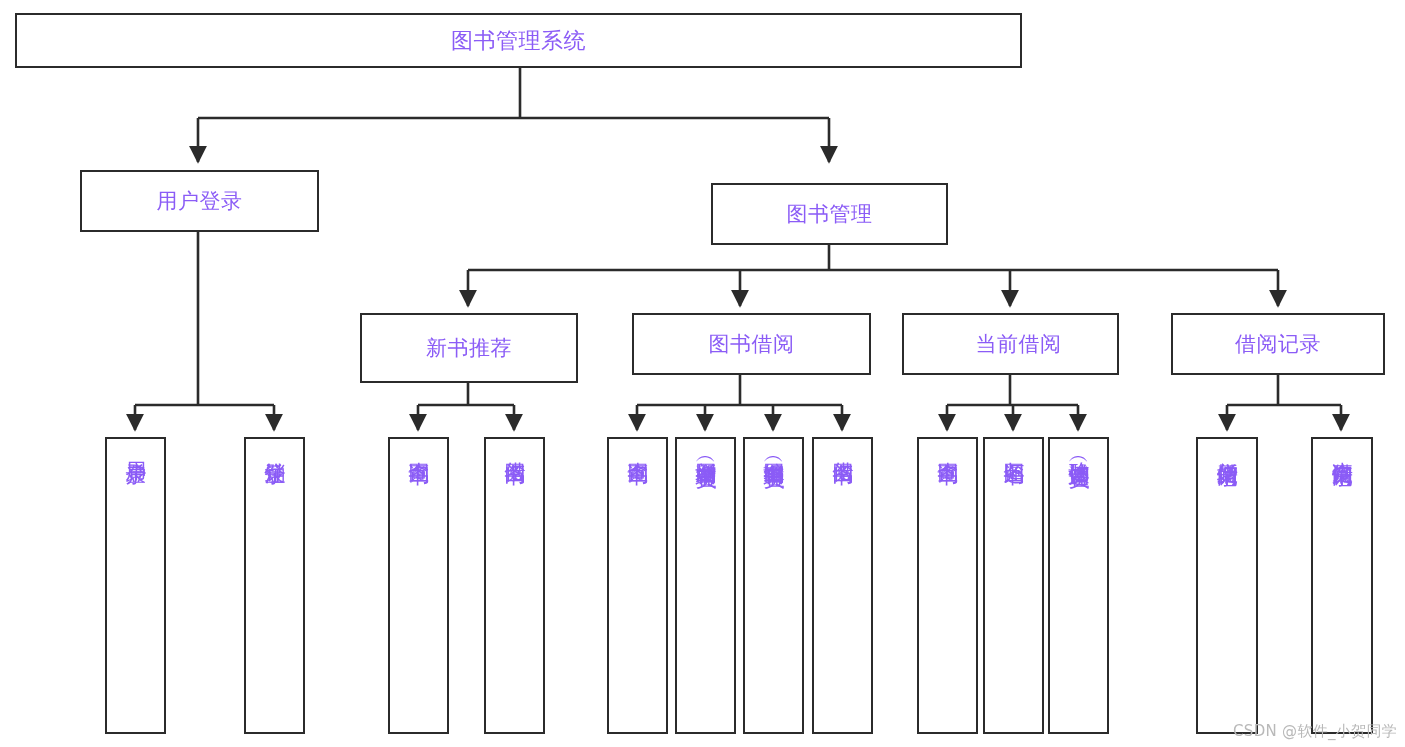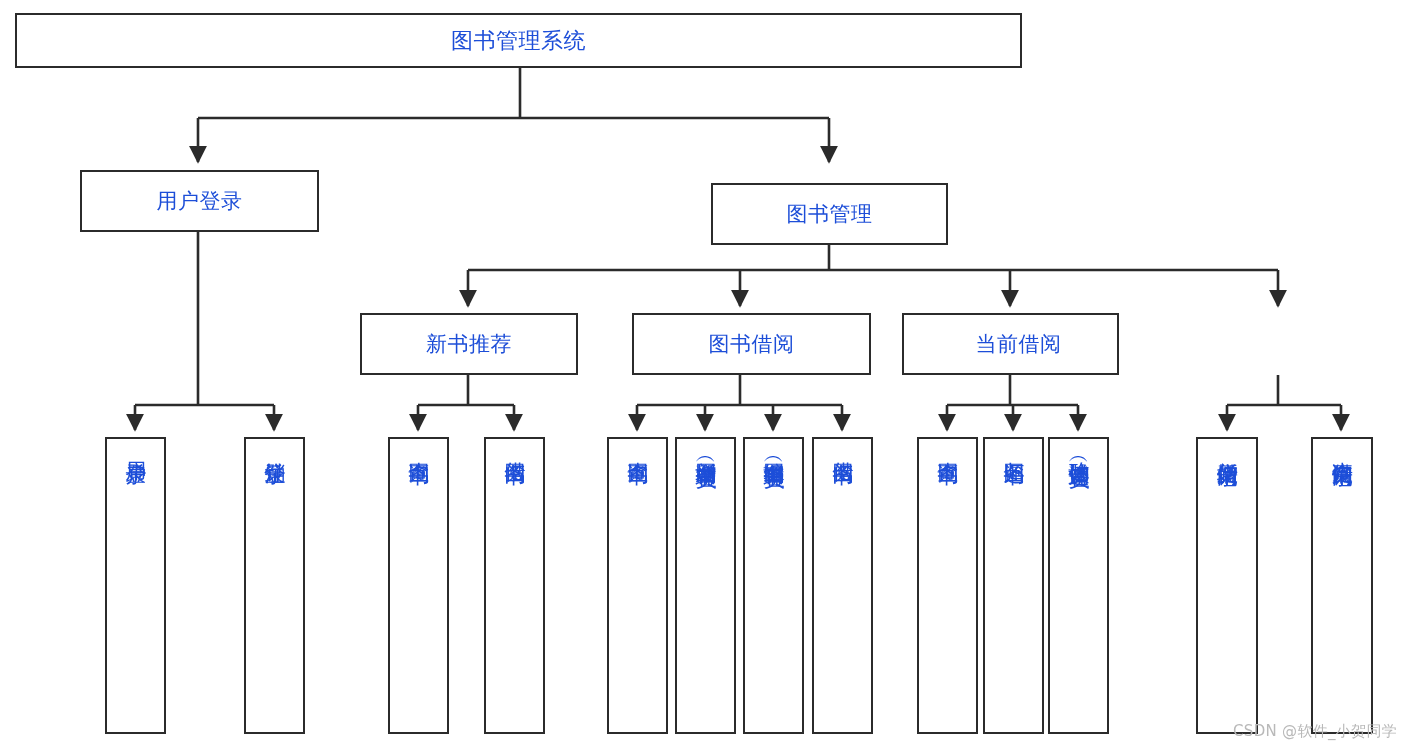--- a/index.html
+++ b/index.html
@@ -31,21 +31,21 @@
     box-sizing: border-box;
     border: 2.5px solid #2b2b2b;
     background: #ffffff;
     display: flex;
     align-items: center;
     justify-content: center;
     color: #2b2b2b;
   }
   .node-label {
     font-family: "DejaVu Sans", "Liberation Sans", sans-serif;
-    color: #1d4ed8;
+    color: #8b5cf6;
     line-height: 1.08;
     white-space: nowrap;
   }
   .node-horizontal .node-label {
     font-size: 21px;
     letter-spacing: 0.5px;
   }
   .node-root .node-label {
     font-size: 22px;
     letter-spacing: 0.5px;
@@ -134,29 +134,32 @@
     <span class="node-label">图书管理系统</span>
   </div>
 
   <div class="node-box node-horizontal" style="left:80px; top:170px; width:239px; height:62px;">
     <span class="node-label">用户登录</span>
   </div>
   <div class="node-box node-horizontal" style="left:711px; top:170px; width:237px; height:62px;margin-top:13px;">
     <span class="node-label">图书管理</span>
   </div>
 
-  <div class="node-box node-horizontal" style="left:360px; top:313px; width:218px; height:62px;">
+  <div class="node-box node-horizontal" style="left:360px; top:313px; width:218px; height:70px;">
     <span class="node-label">新书推荐</span>
   </div>
   <div class="node-box node-horizontal" style="left:632px; top:313px; width:239px; height:62px;">
     <span class="node-label">图书借阅</span>
   </div>
   <div class="node-box node-horizontal" style="left:902px; top:313px; width:217px; height:62px;padding-left:16px;">
     <span class="node-label">当前借阅</span>
   </div>
+  <div class="node-box node-horizontal" style="left:1171px; top:313px; width:214px; height:62px;">
+    <span class="node-label">借阅记录</span>
+  </div>
 
   <div class="node-box node-vertical" style="left:105px; top:437px; width:61px; height:297px;">
     <span class="node-label">用户登录</span>
   </div>
   <div class="node-box node-vertical" style="left:244px; top:437px; width:61px; height:297px;">
     <span class="node-label">注销登录</span>
   </div>
 
   <div class="node-box node-vertical" style="left:388px; top:437px; width:61px; height:297px;">
     <span class="node-label">查询图书</span>

